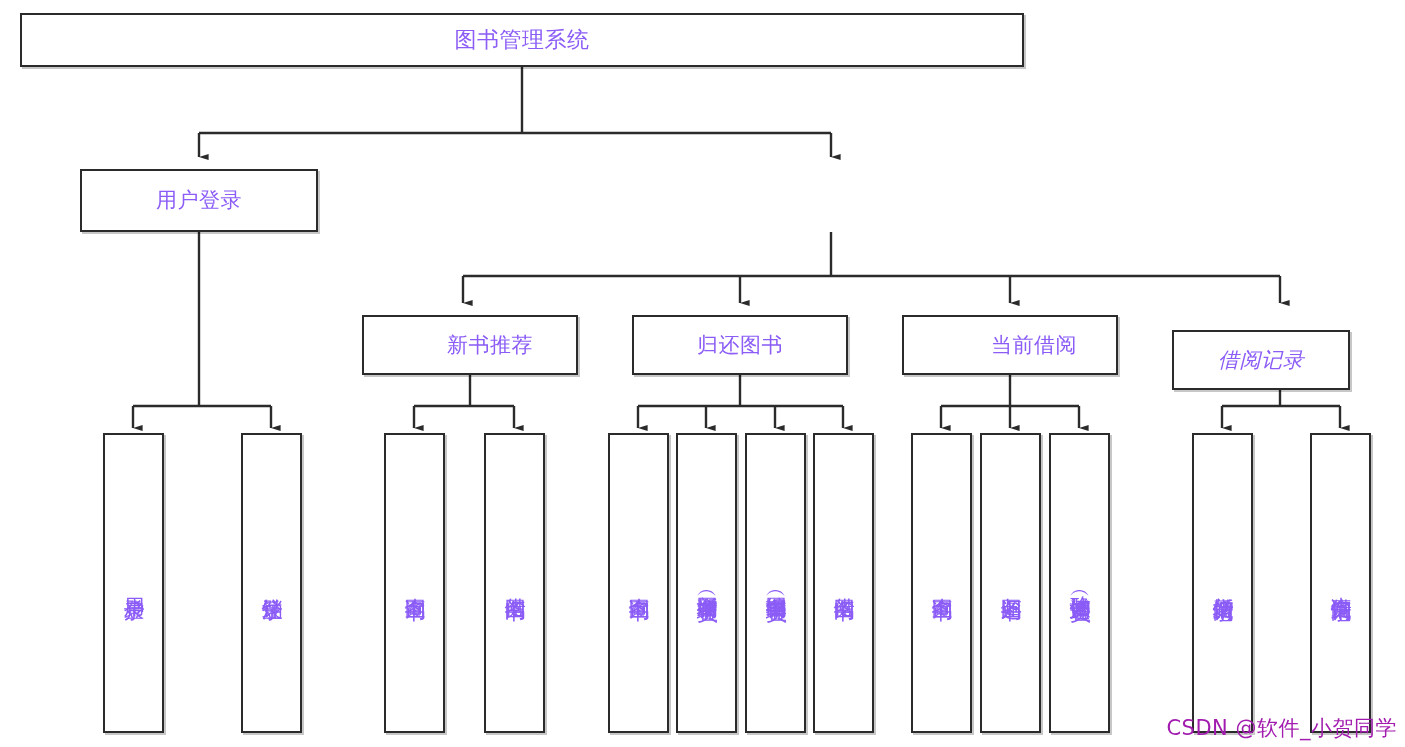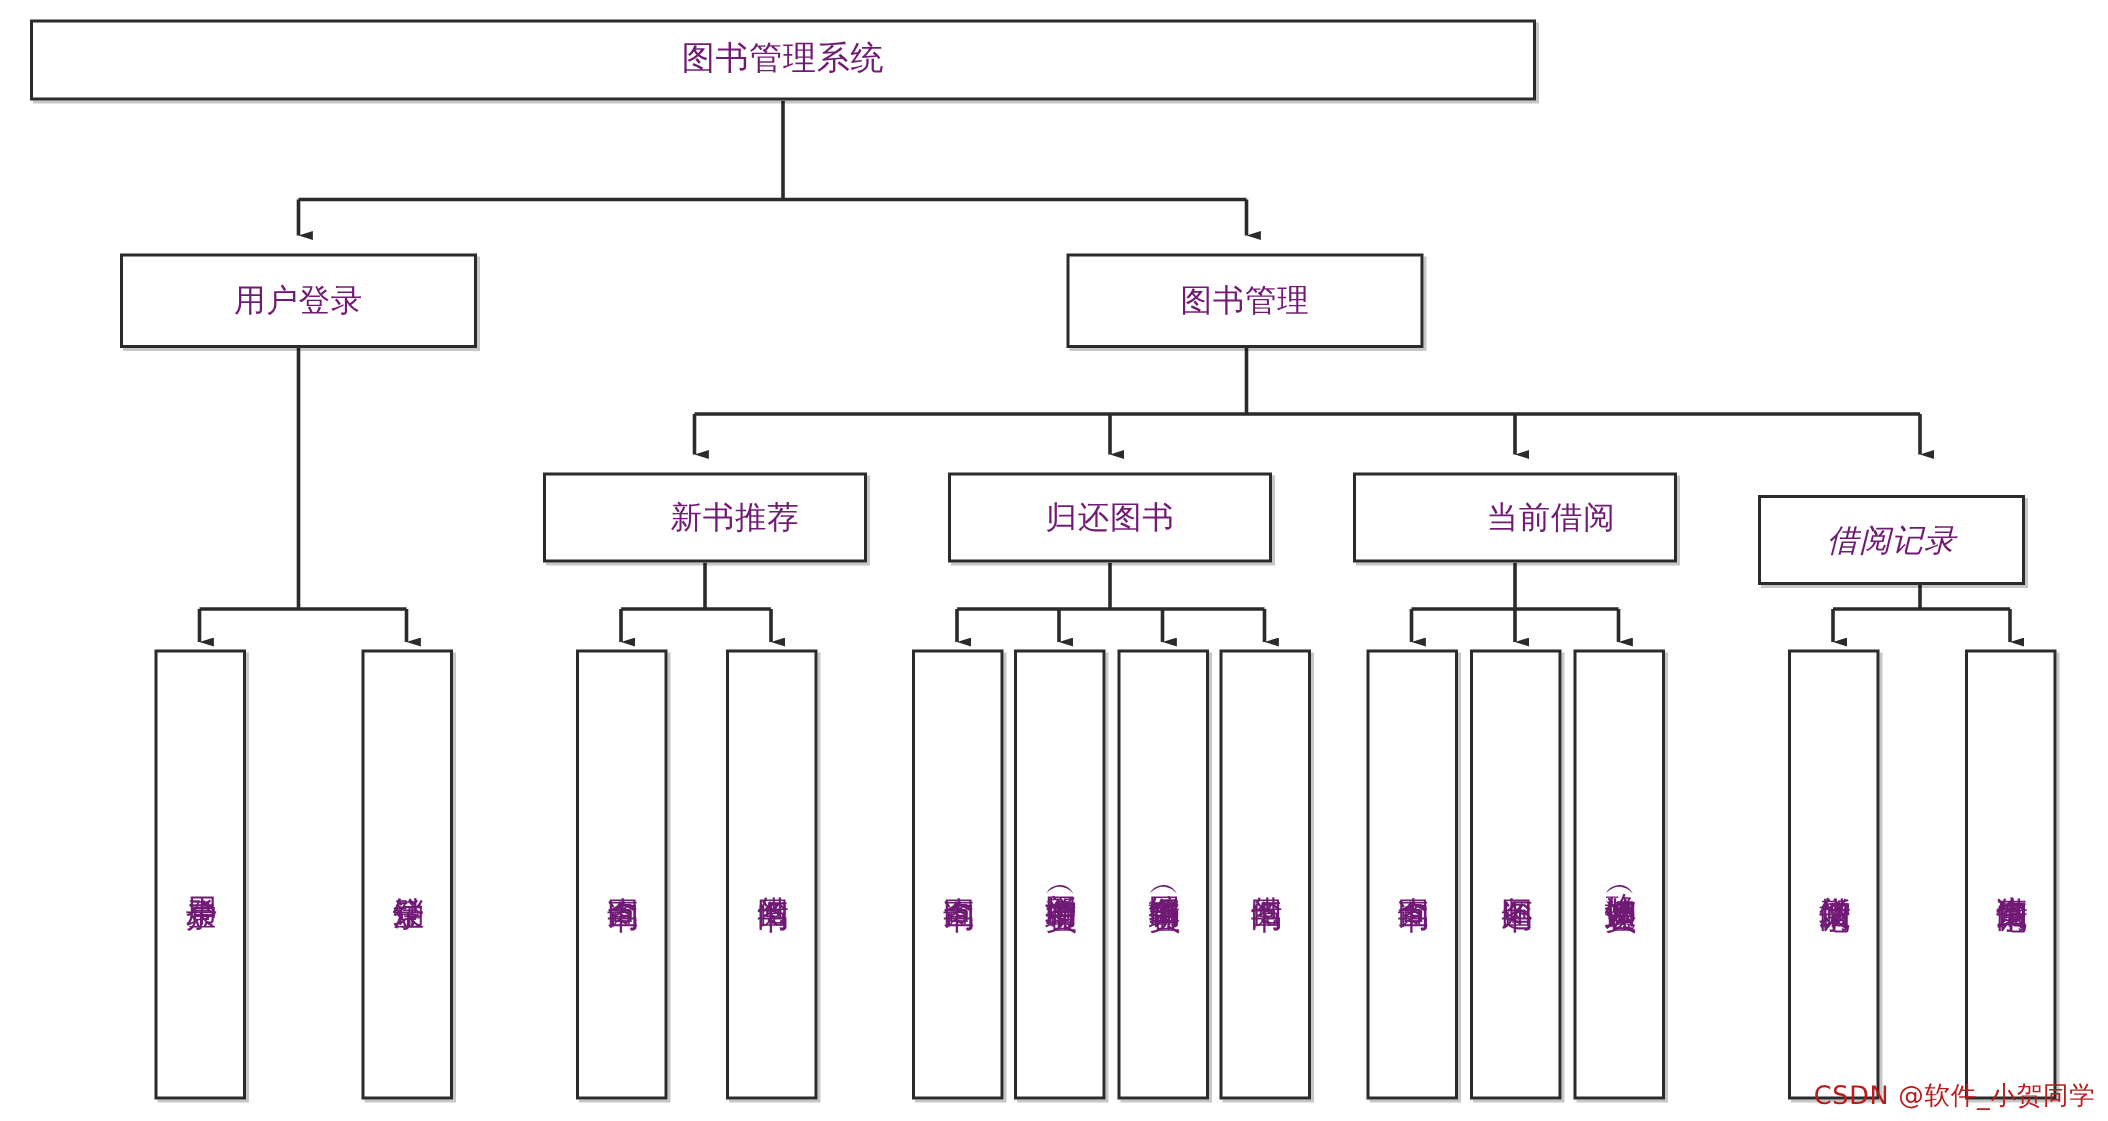--- a/index.html
+++ b/index.html
@@ -28,21 +28,21 @@
   }
   .node {
     position: absolute;
     box-sizing: border-box;
     background: #ffffff;
     border: 2px solid #2b2b2b;
     box-shadow: 2px 2px 0 rgba(0,0,0,0.22);
     display: flex;
     align-items: center;
     justify-content: center;
-    color: #701a75;
+    color: #8b5cf6;
   }
   .node-h {
     font-size: 21px;
     line-height: 1.15;
     letter-spacing: 0.5px;
     white-space: nowrap;
   }
   .node-root {
     font-size: 22px;
   }
@@ -54,22 +54,22 @@
     letter-spacing: 1px;
     align-items: center;
     justify-content: center;
     text-align: center;
     padding: 4px 0;
   }
   #watermark {
     position: absolute;
     right: 8px;
     bottom: 5px;
-    font-size: 17px;
-    color: #b91c1c;
+    font-size: 21px;
+    color: #a21caf;
     letter-spacing: 0.5px;
     white-space: nowrap;
     user-select: none;
   }
 </style>
 </head>
 <body>
 
 <div id="diagram-root">
 
@@ -119,21 +119,20 @@
       <path d="M1280,375 L1280,406"></path>
       <path d="M1222,406 L1340,406"></path>
       <path d="M1222,406 L1222,428" marker-end="url(#arrowhead)"></path>
       <path d="M1340,406 L1340,428" marker-end="url(#arrowhead)"></path>
     </g>
   </svg>
 
   <div class="node node-h node-root" style="left:20px; top:13px; width:1004px; height:54px;">图书管理系统</div>
 
   <div class="node node-h" style="left:80px; top:169px; width:238px; height:63px;">用户登录</div>
-  <div class="node node-h" style="left:711px; top:169px; width:238px; height:63px;">图书管理</div>
 
   <div class="node node-h" style="left:362px; top:315px; width:216px; height:60px;padding-left:40px;">新书推荐</div>
   <div class="node node-h" style="left:632px; top:315px; width:216px; height:60px;">归还图书</div>
   <div class="node node-h" style="left:902px; top:315px; width:216px; height:60px;padding-left:48px;">当前借阅</div>
   <div class="node node-h" style="left:1172px; top:330px; width:178px; height:60px;font-style:italic;">借阅记录</div>
 
   <div class="node node-v" style="left:103px; top:433px; width:61px; height:300px;">用户登录</div>
   <div class="node node-v" style="left:241px; top:433px; width:61px; height:300px;">注销登录</div>
 
   <div class="node node-v" style="left:384px; top:433px; width:61px; height:300px;">查询图书</div>

